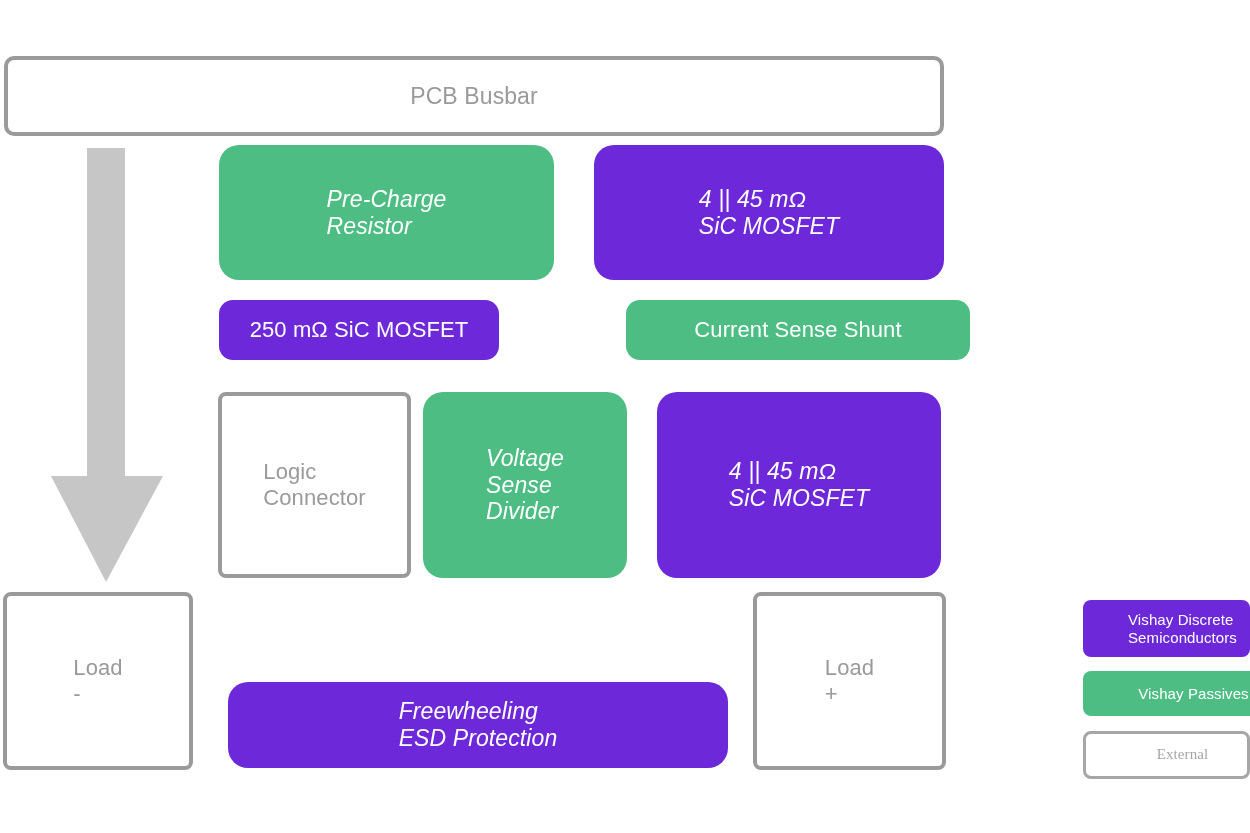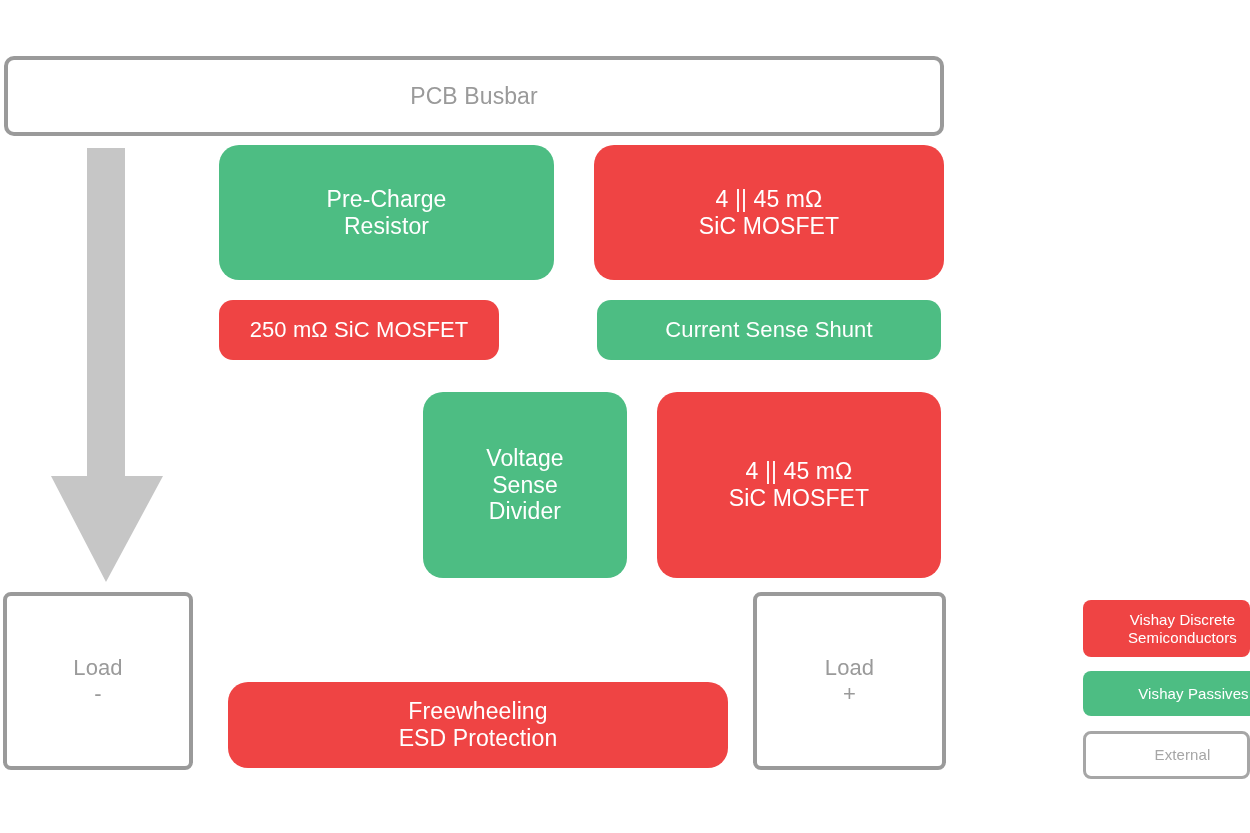--- a/index.html
+++ b/index.html
@@ -16,44 +16,44 @@
     height: 833px;
     background: #ffffff;
     overflow: hidden;
   }
   .block {
     position: absolute;
     box-sizing: border-box;
     display: flex;
     align-items: center;
     justify-content: center;
-    text-align: center;
+    text-align: left;
     line-height: 1.16;
     white-space: pre-line;
     letter-spacing: 0.1px;
   }
   .blue {
-    background: #ef4444;
+    background: #6d28d9;
     color: #ffffff;
   }
   .green {
     background: #4DBD83;
     color: #ffffff;
   }
   .outline {
     background: #ffffff;
     color: #9a9a9a;
     border: 4px solid #9a9a9a;
   }
   .outline-thin {
     background: #ffffff;
     color: #a6a6a6;
     border: 3px solid #a6a6a6;
   }
-  .r20 { border-radius: 20px; }
+  .r20 { border-radius: 20px; font-style: italic; }
   .r14 { border-radius: 14px; }
   .r10 { border-radius: 10px; }
   .r8  { border-radius: 8px; }
 
   
   #flow-arrow {
     position: absolute;
     left: 48px;
     top: 148px;
     width: 118px;
@@ -77,22 +77,24 @@
   </div>
 
   <div class="block green r20" style="left:219px; top:145px; width:335px; height:135px; font-size:23px;">Pre-Charge
 Resistor</div>
 
   <div class="block blue r20" style="left:594px; top:145px; width:350px; height:135px; font-size:23px;">4 || 45 mΩ
 SiC MOSFET</div>
 
   <div class="block blue r14" style="left:219px; top:300px; width:280px; height:60px; font-size:22px;">250 mΩ SiC MOSFET</div>
 
-  <div class="block green r14" style="left:597px; top:300px; width:344px; height:60px; font-size:22px;">Current Sense Shunt</div>
+  <div class="block green r14" style="left:626px; top:300px; width:344px; height:60px; font-size:22px;">Current Sense Shunt</div>
 
+  <div class="block outline r8" style="left:218px; top:392px; width:193px; height:186px; font-size:22px;">Logic
+Connector</div>
 
   <div class="block green r20" style="left:423px; top:392px; width:204px; height:186px; font-size:23px;">Voltage
 Sense
 Divider</div>
 
   <div class="block blue r20" style="left:657px; top:392px; width:284px; height:186px; font-size:23px;">4 || 45 mΩ
 SiC MOSFET</div>
 
   <div class="block outline r8" style="left:3px; top:592px; width:190px; height:178px; font-size:22px;">Load
 -</div>
@@ -103,16 +105,16 @@
 
   <div class="block outline r8" style="left:753px; top:592px; width:193px; height:178px; font-size:22px;">Load
 +</div>
 
   <div>
     <div class="block blue r8 legend-label" style="left:1083px; top:600px; width:167px; height:57px;">Vishay Discrete
 Semiconductors</div>
 
     <div class="block green r8 legend-label" style="left:1083px; top:671px; width:189px; height:45px;">Vishay Passives</div>
 
-    <div class="block outline-thin r8 legend-label" style="left:1083px; top:731px; width:167px; height:48px;">External</div>
+    <div class="block outline-thin r8 legend-label" style="left:1083px; top:731px; width:167px; height:48px;font-family:Liberation Serif, serif;">External</div>
   </div>
 
 </div>
 
 </body></html>

